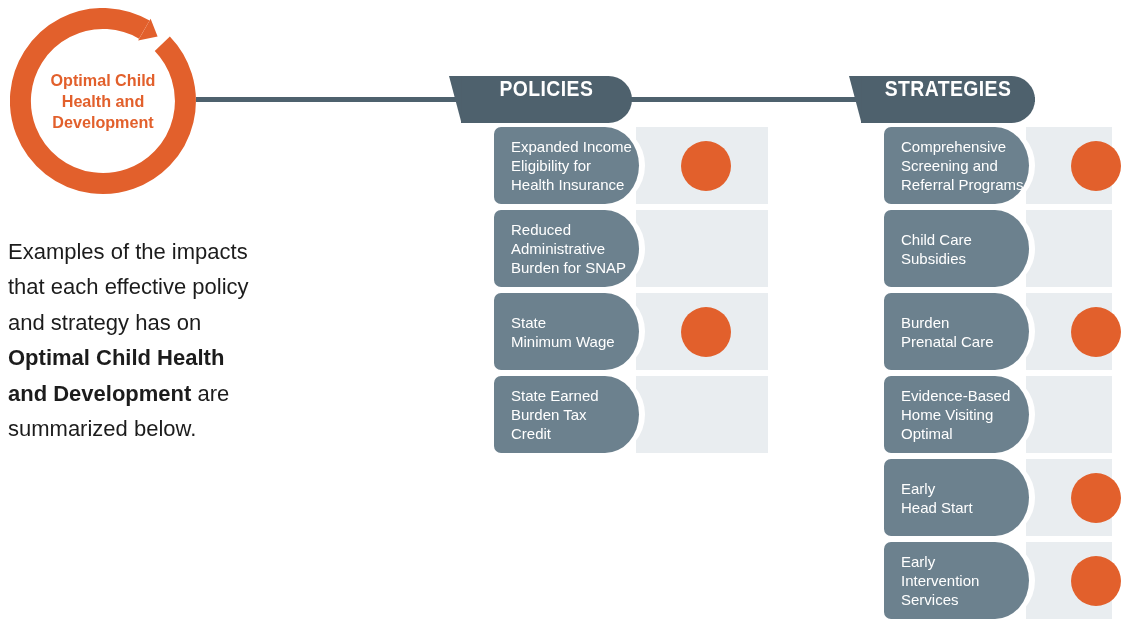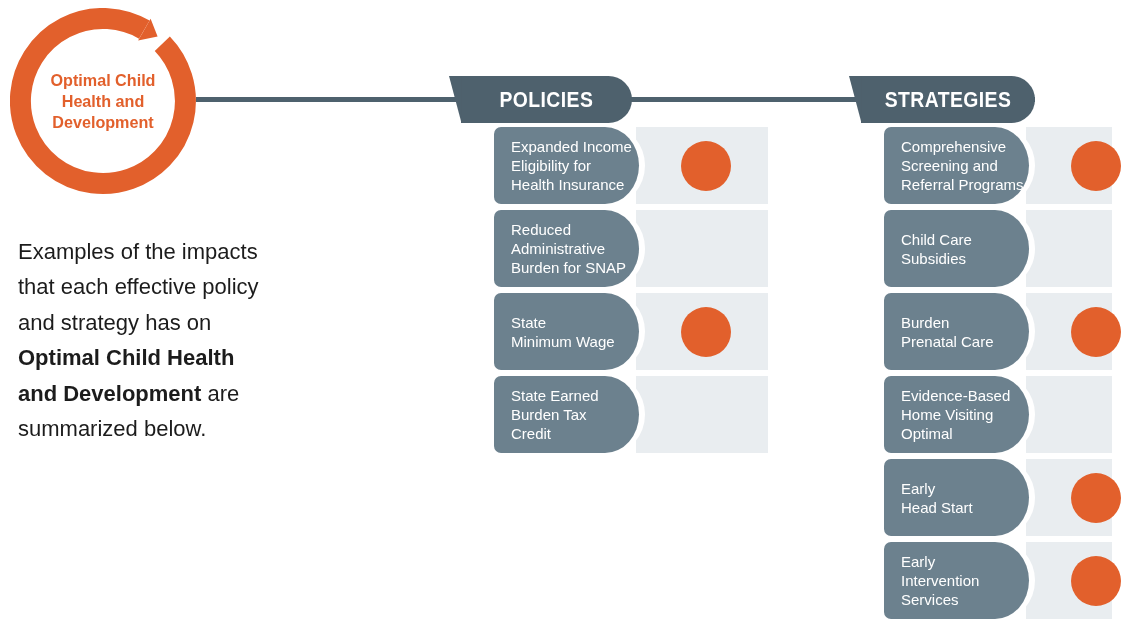--- a/index.html
+++ b/index.html
@@ -27,31 +27,31 @@
     position:absolute;left:20px;right:20px;top:0;bottom:0;
     display:flex;flex-direction:column;justify-content:center;align-items:center;
     color:var(--accent);font-weight:bold;font-size:17px;line-height:21px;
     text-align:center;transform:scaleX(.95);
   }
   
   .connector{position:absolute;left:196px;top:97px;width:839px;height:5px;background:var(--slate-dark);z-index:0;}
   
   .tab{
     position:absolute;top:76px;height:47px;background:var(--slate-dark);
-    border-radius:0 24px 24px 0;z-index:2;display:flex;align-items:center;justify-content:center;
+    border-radius:0 24px 24px 0;z-index:2;display:flex;justify-content:center;
   }
   .tab-policies{left:461px;width:171px;}
   .tab-strategies{left:861px;width:174px;}
   .tab-cap{
     position:absolute;left:-12px;top:0;width:12.5px;height:100%;background:var(--slate-dark);
     clip-path:polygon(0 0,100% 0,100% 100%);
   }
   .tab-text{color:#fff;font-size:22px;font-weight:bold;letter-spacing:.5px;transform:scaleX(.88);}
   
-  .note{position:absolute;left:18px;top:234px;width:310px;color:#1c1c1c;font-size:22px;line-height:35.4px;}
+  .note{position:absolute;left:8px;top:234px;width:310px;color:#1c1c1c;font-size:22px;line-height:35.4px;}
   .note b{font-weight:bold;}
   
   .col{position:absolute;top:127px;z-index:1;padding-left:36px;}
   .col-policies{left:458px;width:274px;}
   .col-strategies{left:848px;width:228px;}
   .row{position:relative;height:77px;margin-bottom:6px;}
   .row-panel{position:absolute;left:142px;right:0;top:0;bottom:0;background:var(--panel);}
   .row-bulb{
     position:absolute;left:0;top:0;width:145px;height:77px;background:var(--slate-mid);
     border-radius:7px 34px 34px 7px / 7px 50% 50% 7px;

